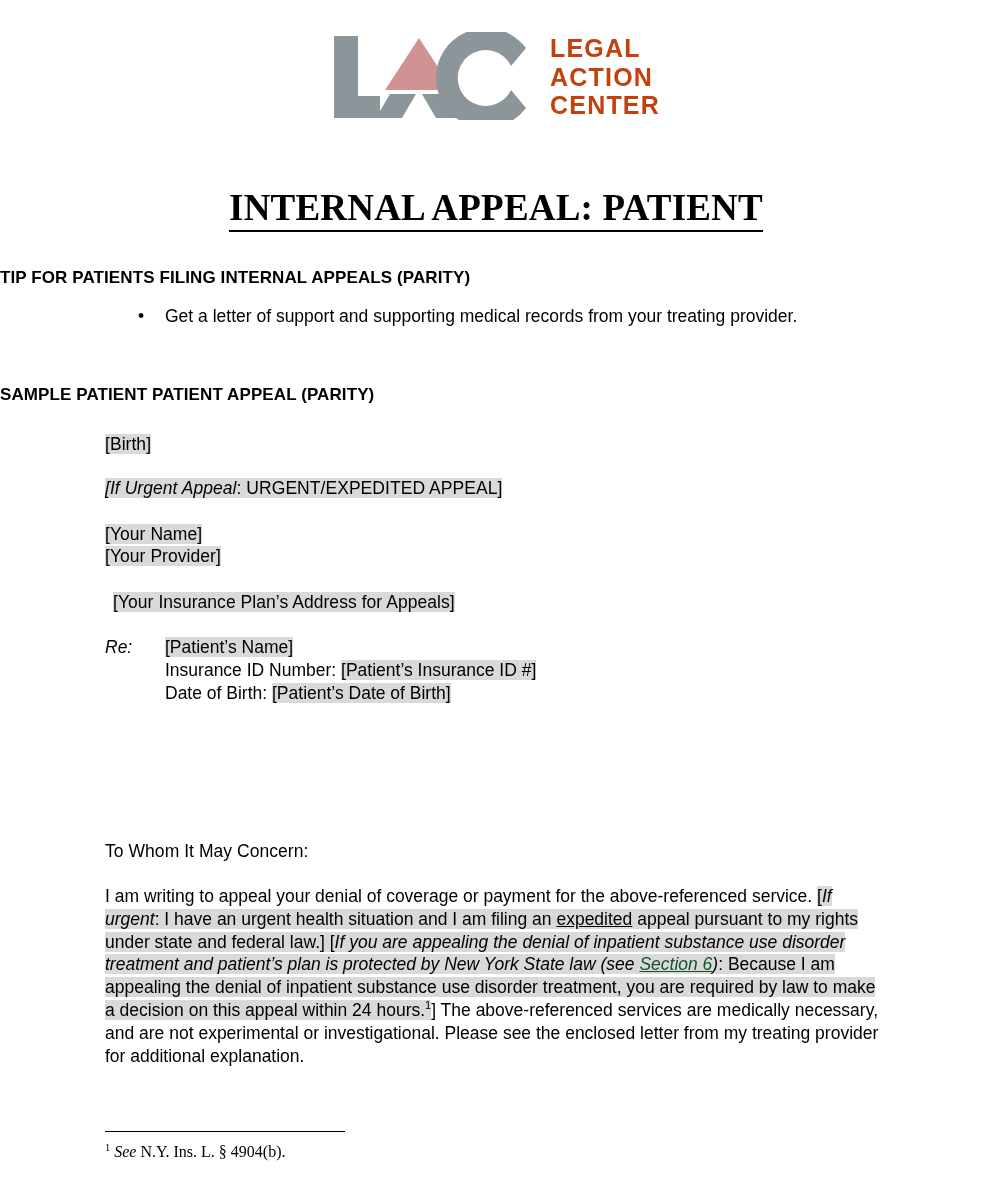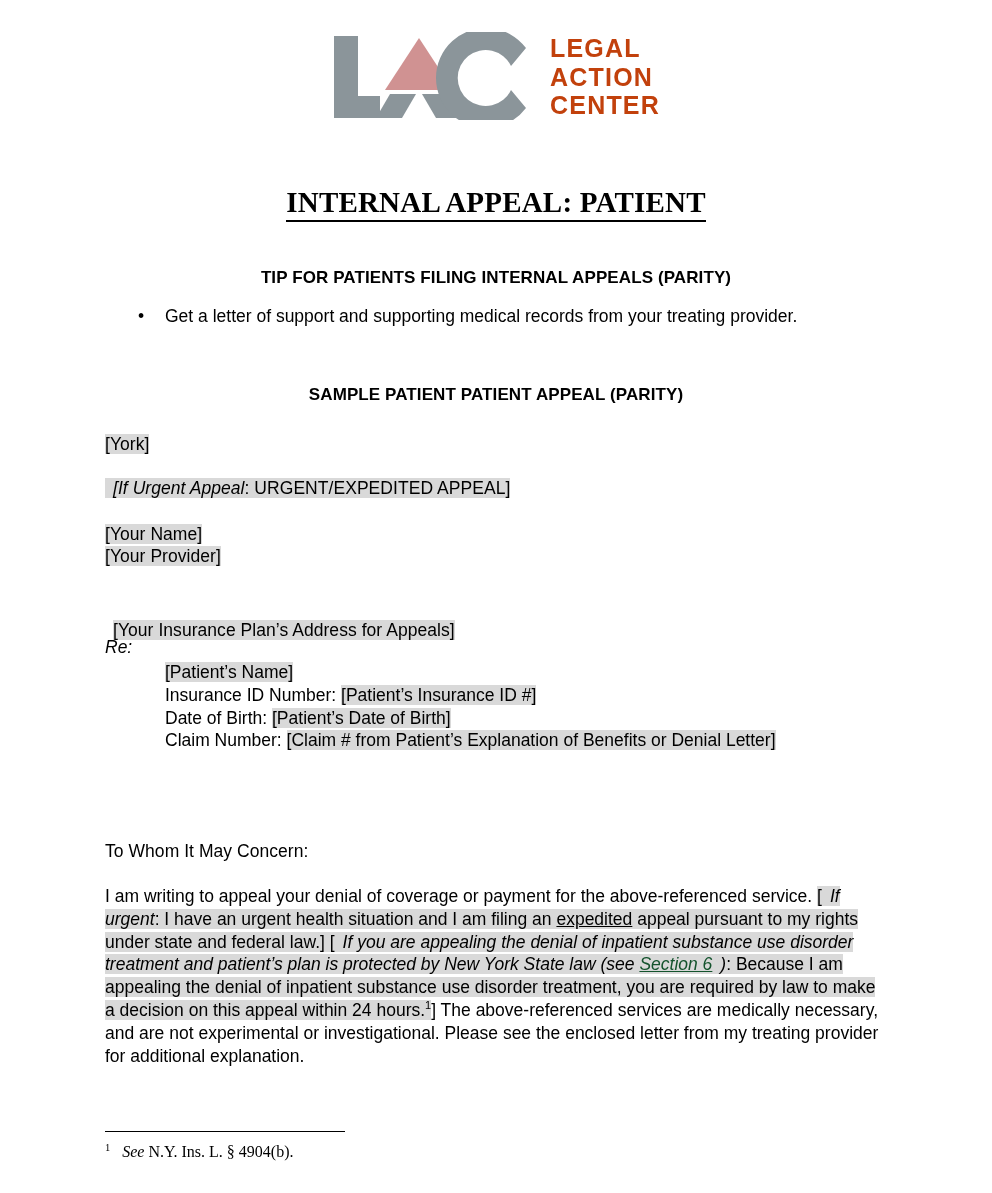--- a/index.html
+++ b/index.html
@@ -46,34 +46,33 @@
 
   
   .doc-title {
     position: absolute;
     left: 0;
     top: 186px;
     width: 992px;
     text-align: center;
     font-family: "Liberation Serif", serif;
     font-weight: bold;
-    font-size: 29px;
+    font-size: 37px;
     letter-spacing: 0.2px;
     color: #000;
   }
   .doc-title span {
     border-bottom: 2.5px solid #000;
     padding-bottom: 2px;
   }
 
   .head-2 {
     position: absolute;
     left: 0;
     width: 992px;
-    text-align: center;
     font-family: "Liberation Sans", sans-serif;
     font-weight: bold;
     font-size: 17px;
     letter-spacing: 0.1px;
   }
   .head-tip { top: 268px; }
   .head-sample { top: 385px; }
 
   
   .bullet-row {
@@ -100,21 +99,21 @@
     line-height: 22.8px;
     width: 790px;
     letter-spacing: 0.05px;
   }
 
   .hl {
     background: #d9d9d9;
     box-decoration-break: clone;
     -webkit-box-decoration-break: clone;
   }
-  .it { font-style: italic; padding-left: 8px; }
+  .it { font-style: italic; }
   .ul { text-decoration: underline; }
   .lnk {
     color: #14532d;
     text-decoration: underline;
     font-style: italic;
   }
   sup {
     font-size: 11px;
     vertical-align: super;
     line-height: 0;
@@ -130,21 +129,20 @@
     line-height: 22.8px;
   }
   .re-label {
     position: absolute;
     left: 0;
     top: 0;
     font-style: italic;
   }
   .re-lines {
     margin-left: 60px;
-    margin-top: 25px;
   }
 
   .para {
     position: absolute;
     left: 105px;
     width: 775px;
     font-size: 17.5px;
     line-height: 22.8px;
     text-align: left;
   }
@@ -196,53 +194,50 @@
 
 <div class="head-2 head-tip">TIP FOR PATIENTS FILING INTERNAL APPEALS (PARITY)</div>
 
 <div class="bullet-row">
   <span class="bullet-dot">•</span><span>Get a letter of support and supporting medical records from your treating provider.</span>
 </div>
 
 <div class="head-2 head-sample">SAMPLE PATIENT PATIENT APPEAL (PARITY)</div>
 
 <div class="body-line" style="top:433px;">
-  <span class="hl">[York]</span>
+  <span class="hl">[Birth]</span>
 </div>
 
 <div class="body-line" style="top:477px;">
   <span class="hl"><span class="it">[If Urgent Appeal</span><span>: URGENT/EXPEDITED APPEAL]</span></span>
 </div>
 
 <div class="body-line" style="top:523px;">
   <span class="hl">[Your Name]</span>
 </div>
 <div class="body-line" style="top:545px;">
   <span class="hl">[Your Provider]</span>
 </div>
 
-<div class="body-line" style="top:619px;padding-left:8px;">
+<div class="body-line" style="top:591px;padding-left:8px;">
   <span class="hl">[Your Insurance Plan’s Address for Appeals]</span>
 </div>
 
 <div class="re-block">
   <span class="re-label">Re:</span>
   <div class="re-lines">
     <div>
       <span class="hl">[Patient’s Name]</span>
     </div>
     <div>
       <span>Insurance ID Number: </span><span class="hl">[Patient’s Insurance ID #]</span>
     </div>
     <div>
       <span>Date of Birth: </span><span class="hl">[Patient’s Date of Birth]</span>
     </div>
-    <div>
-      <span>Claim Number: </span><span class="hl">[Claim # from Patient’s Explanation of Benefits or Denial Letter]</span>
-    </div>
   </div>
 </div>
 
 <div class="body-line" style="top:840px;">To Whom It May Concern:</div>
 
 <div class="para" style="top:885px;"><span>I am writing to appeal your denial of coverage or payment for the above-referenced service. </span><span class="hl"><span>[</span><span class="it">If urgent</span><span>: I have an urgent health situation and I am filing an </span><span class="ul">expedited</span><span> appeal pursuant to my rights under state and federal law.] </span></span><span class="hl"><span>[</span><span class="it">If you are appealing the denial of inpatient substance use disorder treatment and patient’s plan is protected by New York State law (see </span><a class="lnk" href="#">Section 6</a><span class="it">)</span><span>: Because I am appealing the denial of inpatient substance use disorder treatment, you are required by law to make a decision on this appeal within 24 hours.</span><sup>1</sup></span><span>]</span><span> The above-referenced services are medically necessary, and are not experimental or investigational. Please see the enclosed letter from my treating provider for additional explanation.</span></div>
 
 <div class="footnote-rule"></div>
 <div class="footnote"><sup>1</sup> <span class="it">See</span><span> N.Y. Ins. L. § 4904(b).</span></div>
 

